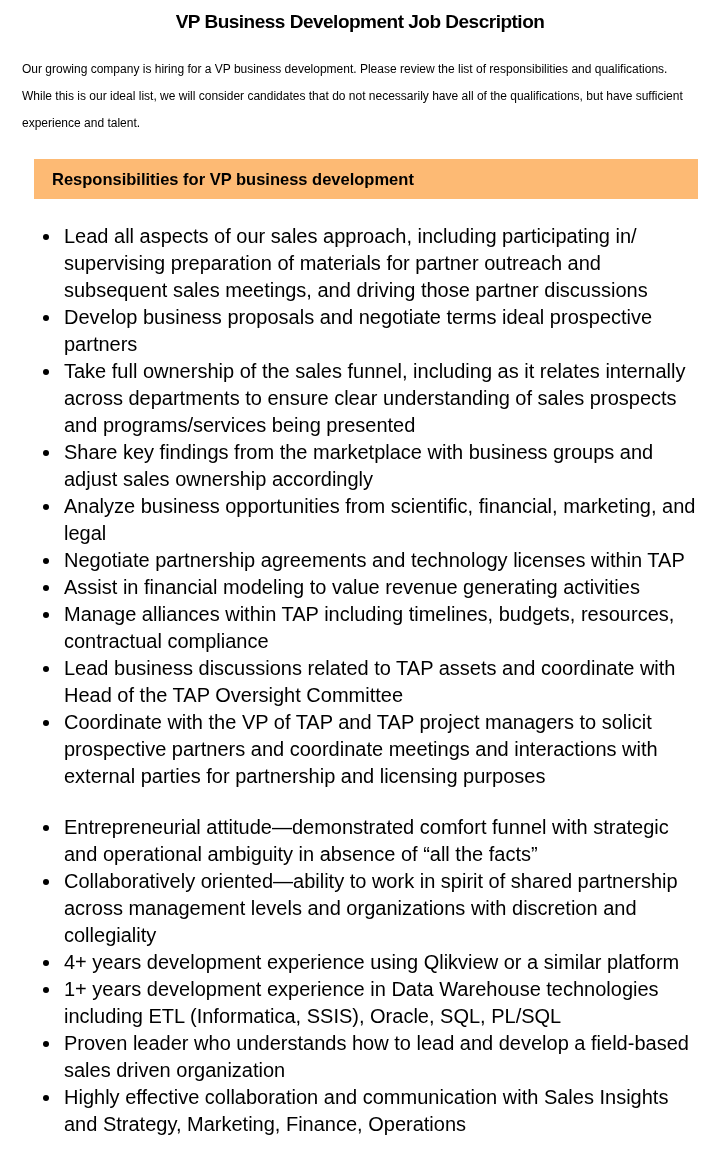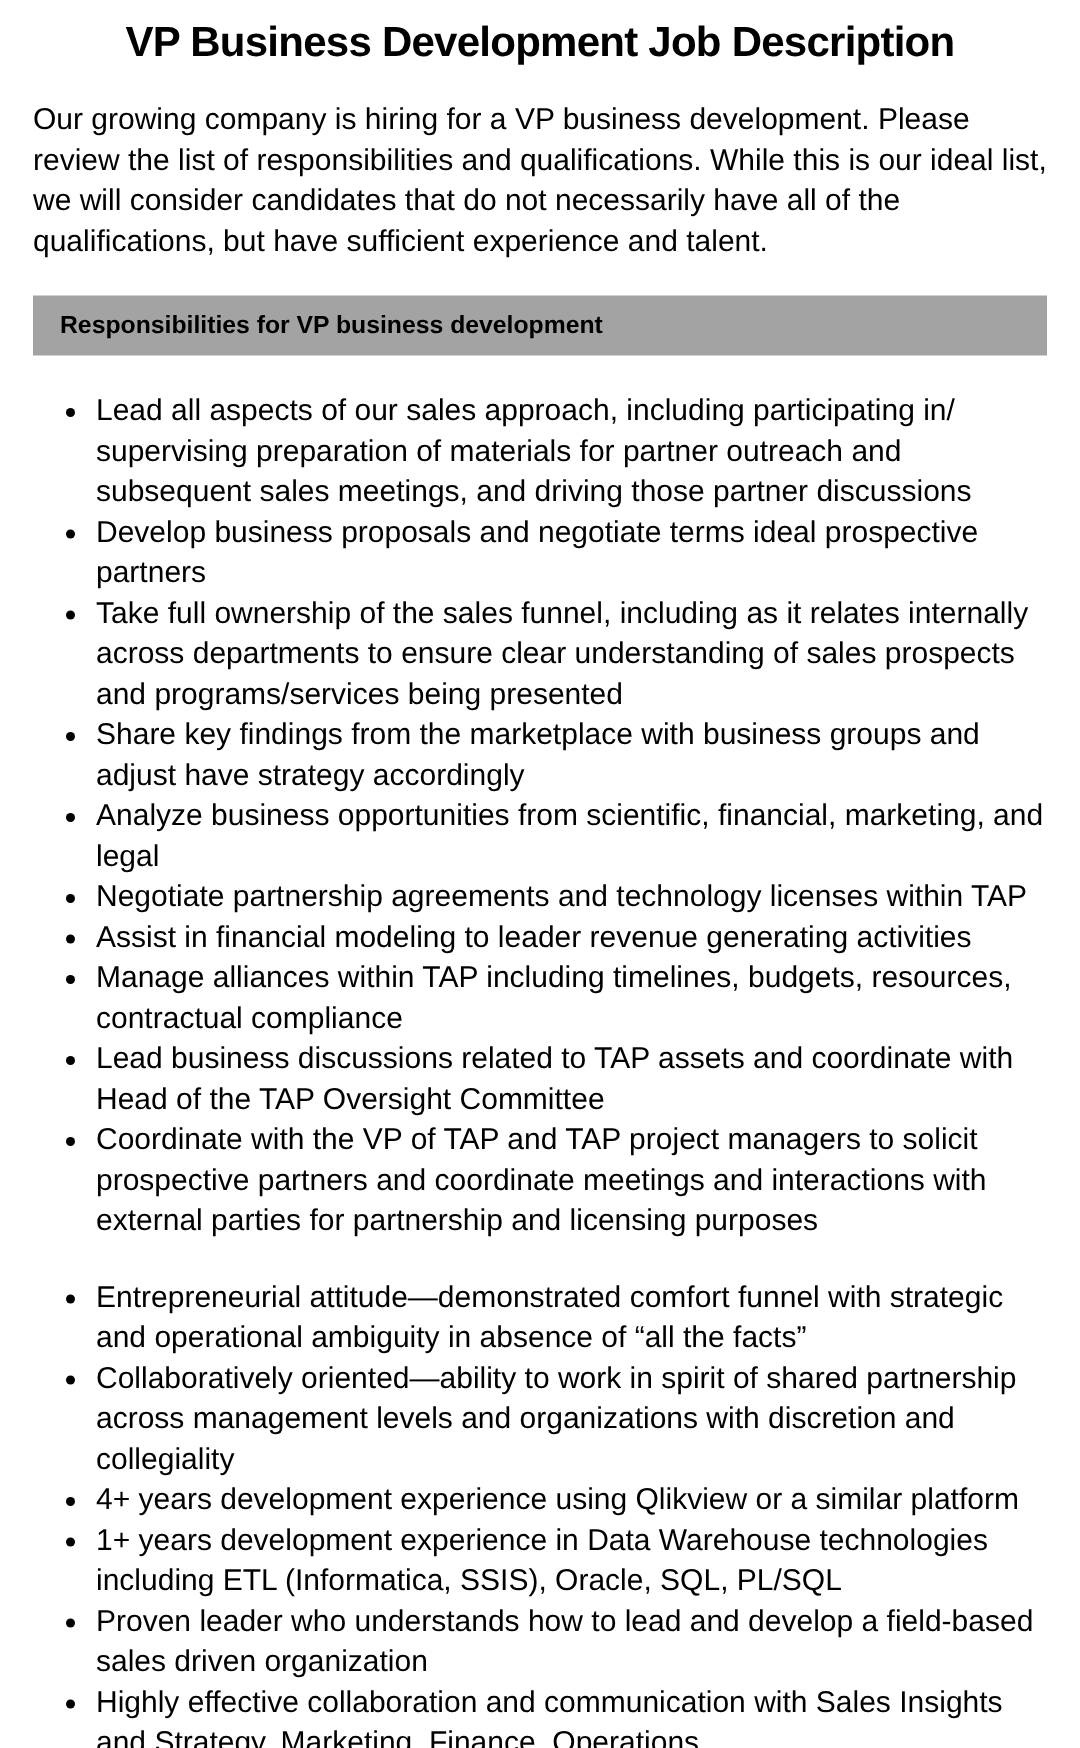--- a/index.html
+++ b/index.html
@@ -10,36 +10,37 @@
   }
   body {
     width: 720px;
     min-height: 1165px;
     margin: 0 auto;
   }
   .doc {
     padding: 6px 22px 24px 22px;
   }
   h1.page-title {
-    font-size: 28px;
+    font-size: 19px;
     line-height: 1.25;
     font-weight: 700;
     text-align: center;
     letter-spacing: -0.5px;
     padding-top: 4px;
   }
   p.intro {
     margin-top: 22px;
-    font-size: 20px;
+    font-size: 12px;
     line-height: 27px;
   }
   .section-bar {
-    background: #a3a3a3;
+    background: #fdba74;
     margin-top: 22px;
     padding: 10px 18px;
+    margin-left: 12px;
   }
   .section-bar h2 {
     font-size: 16.5px;
     font-weight: 700;
     line-height: 20px;
   }
   ul.bullet-list {
     margin-top: 24px;
     padding-left: 40px;
     list-style-type: disc;
@@ -60,24 +61,24 @@
   <p class="intro">Our growing company is hiring for a VP business development. Please review the list of responsibilities and qualifications. While this is our ideal list, we will consider candidates that do not necessarily have all of the qualifications, but have sufficient experience and talent.</p>
 
   <div class="section-bar">
     <h2>Responsibilities for VP business development</h2>
   </div>
 
   <ul class="bullet-list">
     <li>Lead all aspects of our sales approach, including participating in/ supervising preparation of materials for partner outreach and subsequent sales meetings, and driving those partner discussions</li>
     <li>Develop business proposals and negotiate terms ideal prospective partners</li>
     <li>Take full ownership of the sales funnel, including as it relates internally across departments to ensure clear understanding of sales prospects and programs/services being presented</li>
-    <li>Share key findings from the marketplace with business groups and adjust have strategy accordingly</li>
+    <li>Share key findings from the marketplace with business groups and adjust sales ownership accordingly</li>
     <li>Analyze business opportunities from scientific, financial, marketing, and legal</li>
     <li>Negotiate partnership agreements and technology licenses within TAP</li>
-    <li>Assist in financial modeling to leader revenue generating activities</li>
+    <li>Assist in financial modeling to value revenue generating activities</li>
     <li>Manage alliances within TAP including timelines, budgets, resources, contractual compliance</li>
     <li>Lead business discussions related to TAP assets and coordinate with Head of the TAP Oversight Committee</li>
     <li>Coordinate with the VP of TAP and TAP project managers to solicit prospective partners and coordinate meetings and interactions with external parties for partnership and licensing purposes</li>
   </ul>
 
 
   <ul class="bullet-list">
     <li>Entrepreneurial attitude—demonstrated comfort funnel with strategic and operational ambiguity in absence of “all the facts”</li>
     <li>Collaboratively oriented—ability to work in spirit of shared partnership across management levels and organizations with discretion and collegiality</li>
     <li>4+ years development experience using Qlikview or a similar platform</li>

